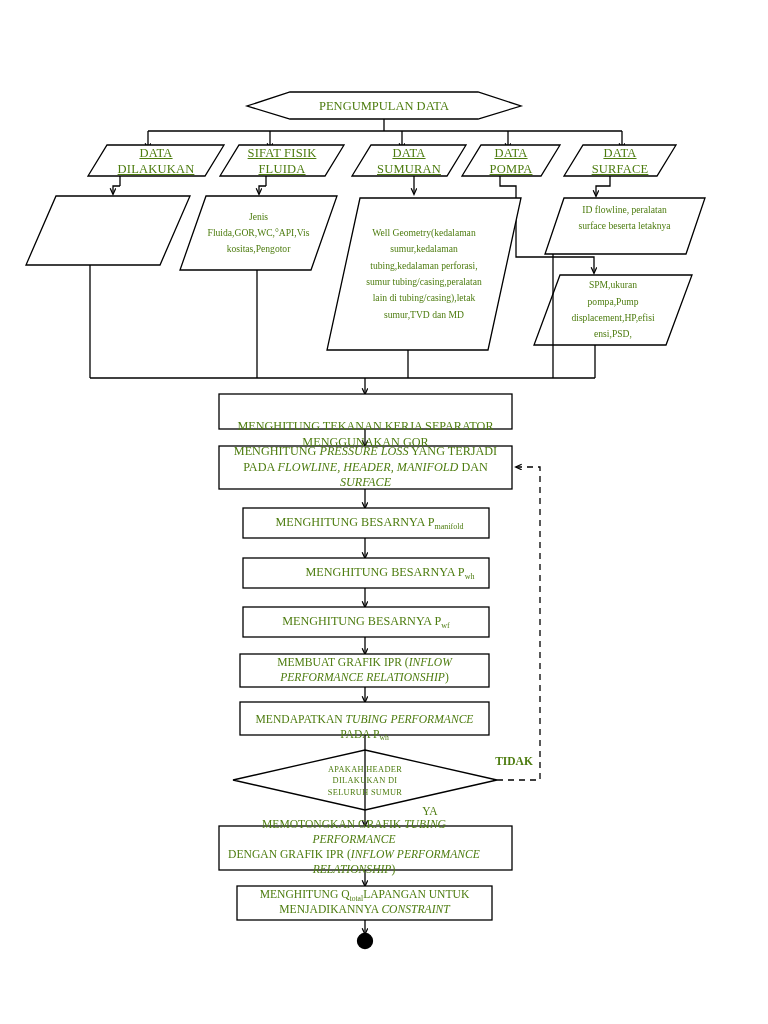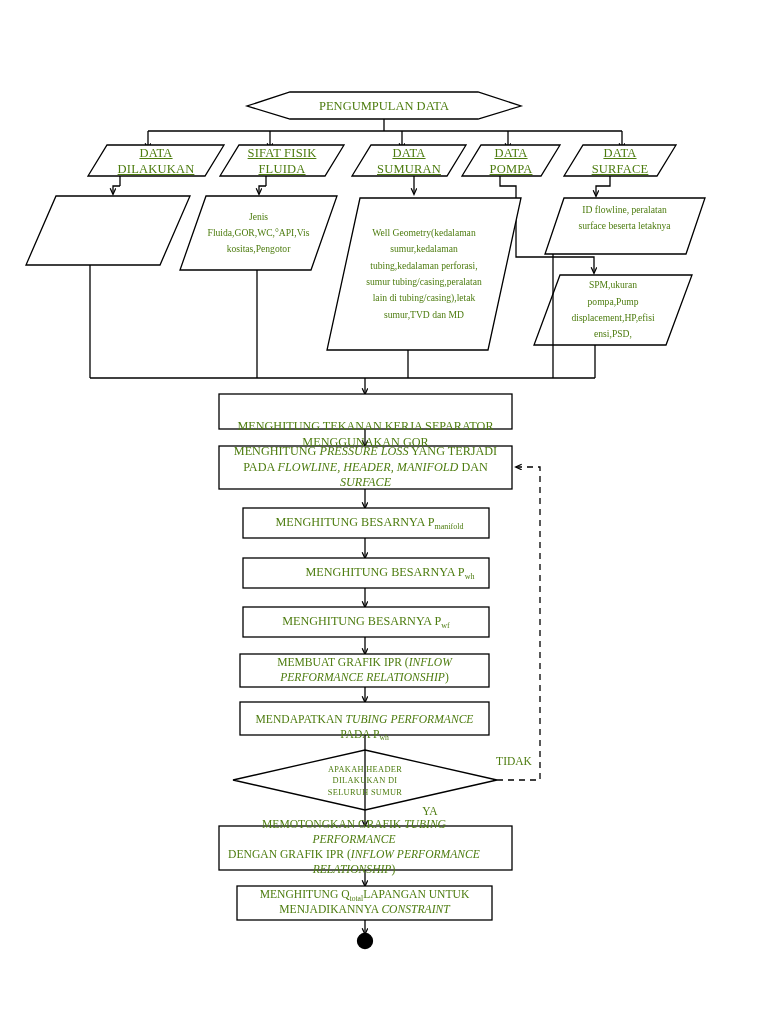--- a/index.html
+++ b/index.html
@@ -255,21 +255,21 @@
   </div>
 
   <div class="node" style="left:297px; top:762px; width:136px; height:38px;">
     <div class="txt diamond-txt">
       <div>APAKAH HEADER</div>
       <div>DILAKUKAN DI</div>
       <div>SELURUH SUMUR</div>
     </div>
   </div>
 
-  <div class="node" style="left:479px; top:753px; width:70px; height:16px; justify-content:center;">
+  <div class="node" style="left:479px; top:753px; width:70px; height:16px; justify-content:center;font-weight:bold;">
     <div class="txt edge-label">TIDAK</div>
   </div>
 
   <div class="node" style="left:405px; top:803px; width:50px; height:16px; justify-content:flex-start;">
     <div class="txt edge-label">YA</div>
   </div>
 
   <div class="node" style="left:219px; top:826px; width:270px; height:44px;">
     <div class="txt proc-txt-sm">MEMOTONGKAN GRAFIK <i>TUBING PERFORMANCE</i><br>DENGAN GRAFIK IPR (<i>INFLOW PERFORMANCE<br>RELATIONSHIP</i>)</div>
   </div>

